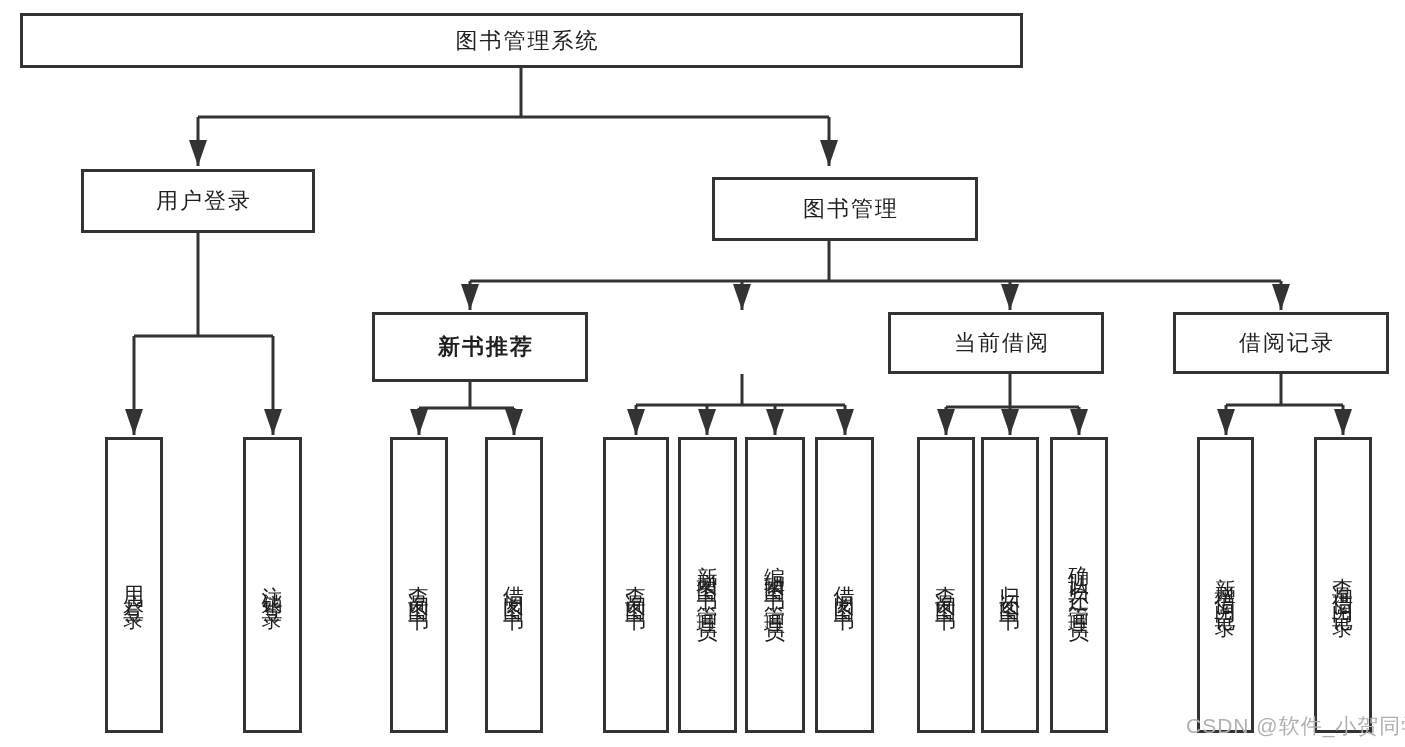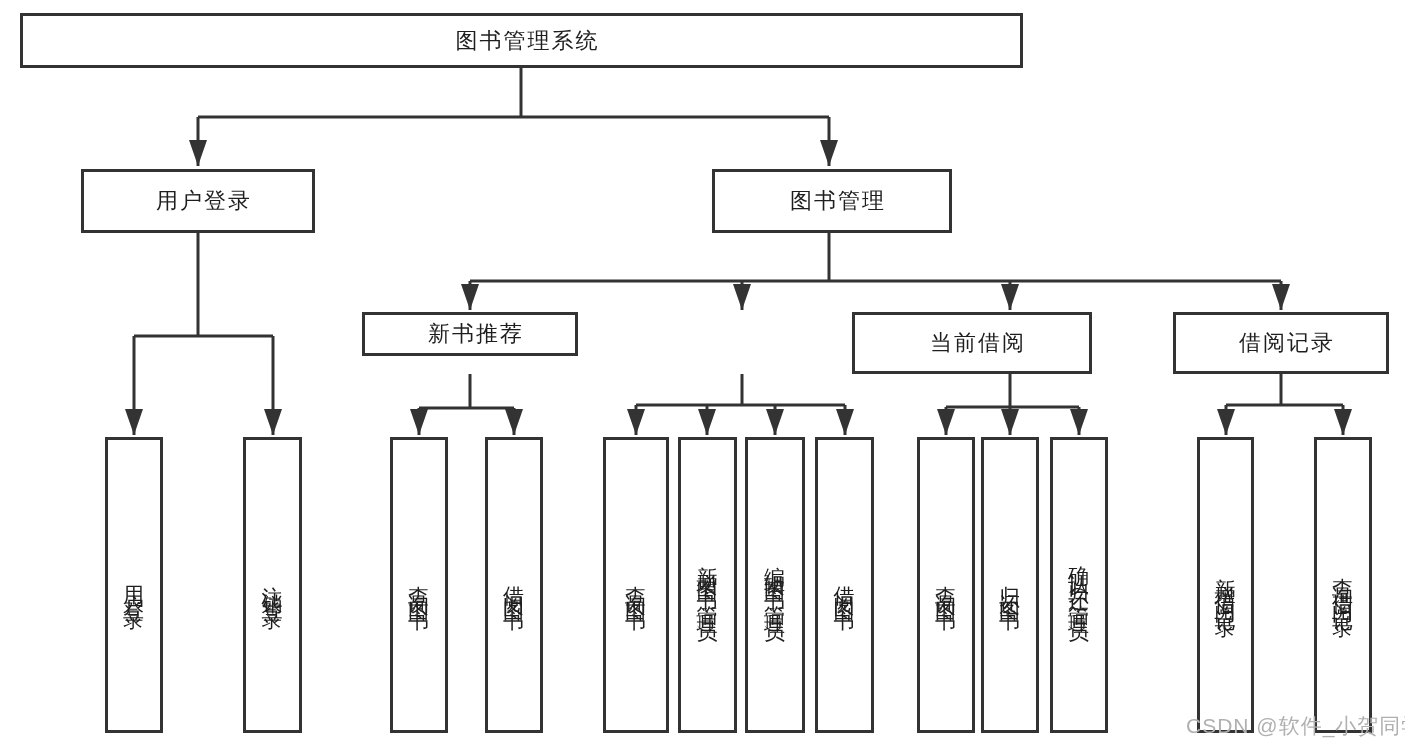--- a/index.html
+++ b/index.html
@@ -100,24 +100,24 @@
         <path d="M1226,405 H1343"></path>
         <path d="M1226,405 V435" marker-end="url(#arr)"></path>
         <path d="M1343,405 V435" marker-end="url(#arr)"></path>
       </g>
     </g>
   </svg>
 
   <div class="box h-box" style="left:20px; top:13px; width:1003px; height:55px;">图书管理系统</div>
 
   <div class="box h-box" style="left:81px; top:169px; width:234px; height:64px;">用户登录</div>
-  <div class="box h-box" style="left:712px; top:169px; width:240px; height:64px;">图书管理</div>
+  <div class="box h-box" style="left:712px; top:177px; width:266px; height:64px;">图书管理</div>
 
-  <div class="box h-box" style="left:362px; top:312px; width:216px; height:44px;">新书推荐</div>
-  <div class="box h-box" style="left:852px; top:312px; width:240px; height:62px;">当前借阅</div>
+  <div class="box h-box" style="left:372px; top:312px; width:216px; height:70px;font-weight:bold;">新书推荐</div>
+  <div class="box h-box" style="left:888px; top:312px; width:216px; height:62px;">当前借阅</div>
   <div class="box h-box" style="left:1173px; top:312px; width:216px; height:62px;">借阅记录</div>
 
   <div class="box v-box" style="left:105px; top:437px; width:58px; height:296px;">用户登录</div>
   <div class="box v-box" style="left:243px; top:437px; width:59px; height:296px;">注销登录</div>
 
   <div class="box v-box" style="left:390px; top:437px; width:58px; height:296px;">查询图书</div>
   <div class="box v-box" style="left:485px; top:437px; width:58px; height:296px;">借阅图书</div>
 
   <div class="box v-box" style="left:603px; top:437px; width:66px; height:296px;">查询图书</div>
   <div class="box v-box" style="left:678px; top:437px; width:59px; height:296px;">新增图书（管理员）</div>

